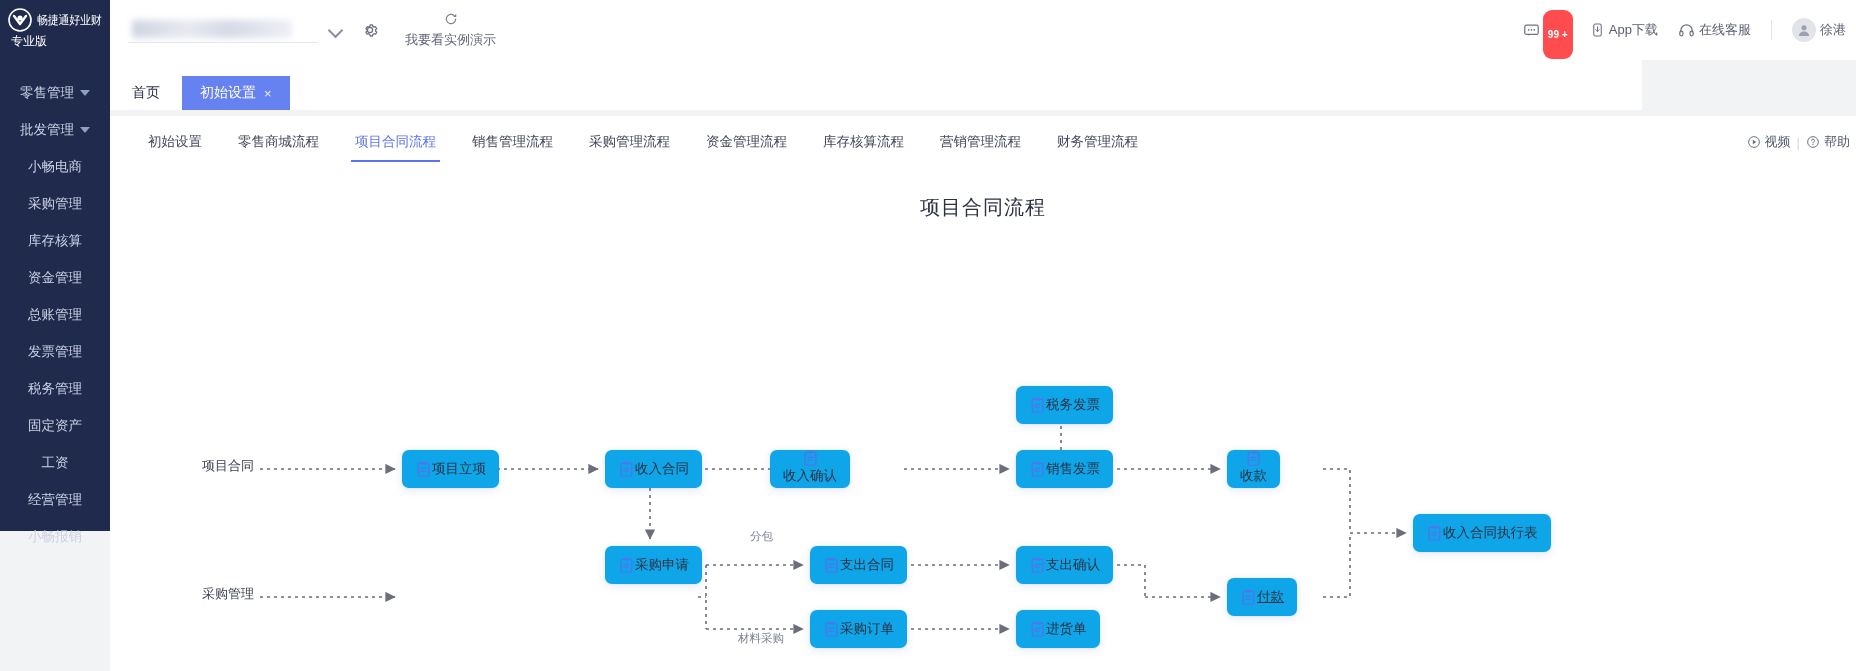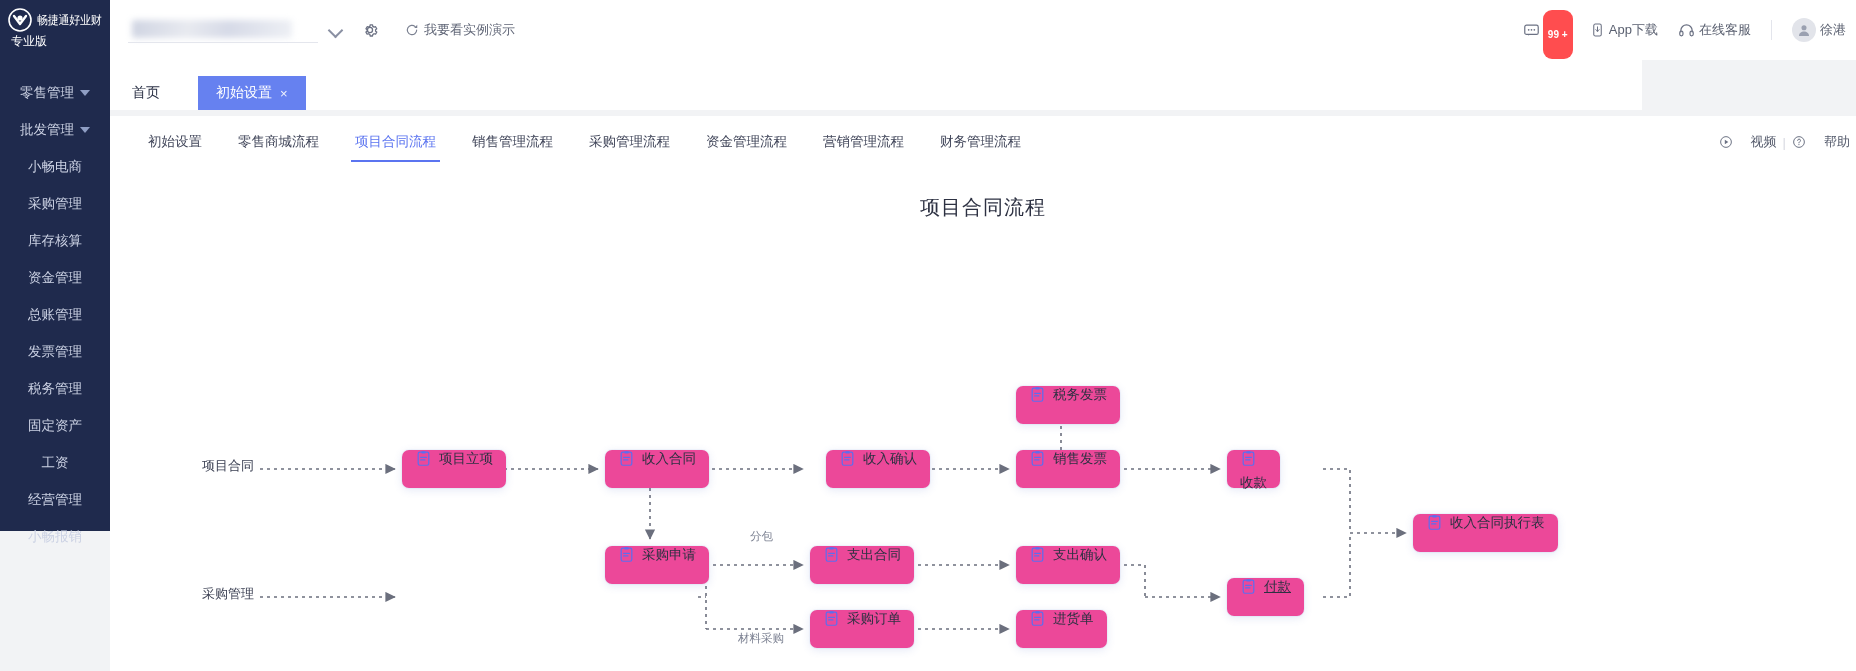--- a/index.html
+++ b/index.html
@@ -30,62 +30,62 @@
   .company-field{ margin-left:18px; width:190px; height:26px; position:relative; }
   .blur-box{ position:absolute; left:4px; top:3px; width:160px; height:18px;
     background:linear-gradient(100deg,#cfd4e2,#e8eaf0 35%,#d6dae7 60%,#eef0f5);
     filter:blur(3px); border-radius:2px; }
   .field-underline{ position:absolute; left:0; bottom:0; width:190px; height:1px; background:#e4e6ed; }
   .chev{ width:11px; height:11px; border-right:2px solid #8a90a3; border-bottom:2px solid #8a90a3;
     transform:rotate(45deg); margin-left:4px; }
   .chev-wrap{ margin-left:8px; display:flex; align-items:center; height:100%; cursor:pointer;}
   .gear{ margin-left:20px; cursor:pointer; display:flex; }
   .demo-link{ margin-left:26px; display:flex; align-items:center; gap:5px;
-    font-size:13px; color:#5f6576; cursor:pointer; }
+    font-size:13px; color:#5f6576; cursor:pointer;flex-direction:column; }
   .top-right{ margin-left:auto; display:flex; align-items:center; gap:20px; padding-right:10px; }
   .tr-item{ display:flex; align-items:center; gap:4px; font-size:13px; color:#5a6070;
     position:relative; cursor:pointer; }
   .badge{ position:absolute; top:-11px; left:20px; background:#ff4d4f; color:#fff;
     border-radius:9px; font-size:10px; line-height:13px; padding:18px 5px; font-weight:bold;
     white-space:nowrap; }
   .divider-v{ width:1px; height:20px; background:#e3e5ec; }
   .avatar{ width:24px;height:24px;border-radius:50%;background:#e2e4ea;display:flex;
     align-items:center;justify-content:center; }
 
   
   .tabstrip{ position:absolute; left:110px; top:60px; width:1532px; height:50px;
-    background:#fff; display:flex; align-items:flex-end;gap:16px; }
+    background:#fff; display:flex; align-items:flex-end; }
   .page-tab{ height:34px; padding:0 18px; display:flex; align-items:center; gap:8px;
     font-size:14px; color:#2b3145; cursor:pointer; }
   .page-tab.home{ padding:0 22px; }
   .page-tab.active{ background:#6681f0; color:#fff; }
   .tab-x{ font-size:13px; opacity:.9; cursor:pointer; }
 
   
   .content{ position:absolute; left:110px; top:116px; width:1746px; height:555px;
     background:#fff; }
   .subtabs{ height:52px; display:flex; align-items:center; padding-left:20px; position:relative; }
   .subtab{ font-size:13.5px; color:#41465a; padding:0 18px; height:52px; line-height:52px;
     cursor:pointer; position:relative; white-space:nowrap; }
   .subtab.active{ color:#5b74f0; }
   .subtab.active::after{ content:""; position:absolute; left:14px; right:14px; bottom:6px;
     height:2px; background:#5b74f0; }
   .subtabs-right{ margin-left:auto; display:flex; align-items:center; gap:6px;
     padding-right:6px; font-size:13px; color:#555b6c; }
-  .sr-item{ display:flex; align-items:center; gap:18px; cursor:pointer; }
+  .sr-item{ display:flex; align-items:center; gap:4px; cursor:pointer; }
   .sr-sep{ color:#d7d9e0; }
 
   .chart-title{ text-align:center; font-size:20px; color:#2d3142; margin-top:26px;
     font-weight:500; letter-spacing:1px; }
 
   
   .canvas{ position:relative; width:1746px; height:420px; }
-  .node{ position:absolute; height:38px; background:#ec4899; border-radius:7px;
+  .node{ position:absolute; height:38px; background:#0ea5e9; border-radius:7px;
     box-shadow:0 2px 8px rgba(90,110,200,.16), 0 0 0 1px rgba(120,135,210,.07);
-    display:flex; gap:7px; padding:0 13px; cursor:pointer;
+    display:flex; align-items:center; padding:0 13px; cursor:pointer;
     font-size:13.5px; color:#2c3142; white-space:nowrap; }
   .node svg{ flex:none; }
   .lane-label{ position:absolute; font-size:13px; color:#3a3f52; white-space:nowrap; }
   .edge-label{ position:absolute; font-size:11.5px; color:#7b8091; white-space:nowrap;text-align:right; }
   .flow-svg{ position:absolute; left:0; top:0; width:1746px; height:420px; }
 </style>
 </head>
 <body>
 
 <div id="app">
@@ -223,20 +223,21 @@
 
   <div class="content">
     <div class="subtabs">
       <div id="subtab-list" style="display:flex;">
           <div class="subtab">初始设置</div>
           <div class="subtab">零售商城流程</div>
           <div class="subtab active">项目合同流程</div>
           <div class="subtab">销售管理流程</div>
           <div class="subtab">采购管理流程</div>
           <div class="subtab">资金管理流程</div>
+          <div class="subtab">库存核算流程</div>
           <div class="subtab">营销管理流程</div>
           <div class="subtab">财务管理流程</div>
         </div>
       <div class="subtabs-right">
         <span class="sr-item">
           <svg width="14" height="14" viewBox="0 0 24 24">
             <circle cx="12" cy="12" r="9.2" fill="none" stroke="#6b7183" stroke-width="1.7"></circle>
             <path d="M10 8.2l6 3.8-6 3.8z" fill="#6b7183"></path>
           </svg>
           <span>视频</span>
@@ -342,21 +343,21 @@
           <div class="node" style="left: 495px; top: 229px;">
             <span style="display: flex;">
               <svg width="17" height="17" viewBox="0 0 24 24">
   <rect x="4.5" y="3" width="15" height="18.5" rx="2.4" fill="none" stroke="#5b6ef0" stroke-width="1.7"></rect>
   <rect x="9" y="1.6" width="6" height="3.4" rx="1.2" fill="#5b6ef0"></rect>
   <path d="M8 10.5h8M8 14h6" stroke="#5b6ef0" stroke-width="1.7" stroke-linecap="round" fill="none"></path>
 </svg>
             </span>
             <span>收入合同</span>
           </div>
-          <div class="node" style="left: 716px; top: 229px;">
+          <div class="node" style="left: 660px; top: 229px; flex-direction: column;">
             <span style="display: flex;">
               <svg width="17" height="17" viewBox="0 0 24 24">
   <rect x="4.5" y="3" width="15" height="18.5" rx="2.4" fill="none" stroke="#5b6ef0" stroke-width="1.7"></rect>
   <rect x="9" y="1.6" width="6" height="3.4" rx="1.2" fill="#5b6ef0"></rect>
   <path d="M8 10.5h8M8 14h6" stroke="#5b6ef0" stroke-width="1.7" stroke-linecap="round" fill="none"></path>
 </svg>
             </span>
             <span>收入确认</span>
           </div>
           <div class="node" style="left: 906px; top: 229px;">

